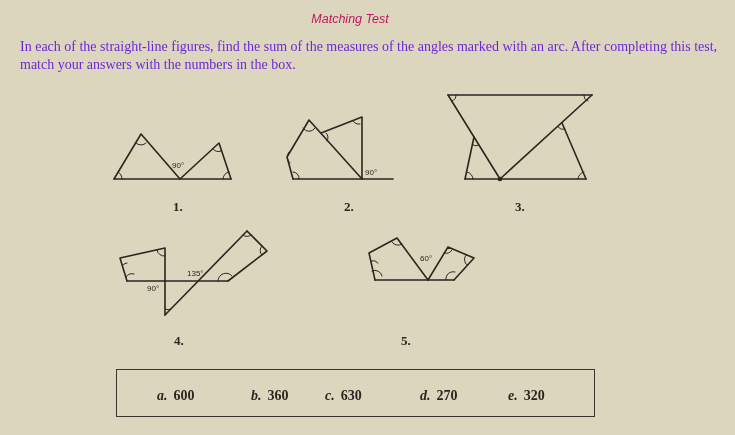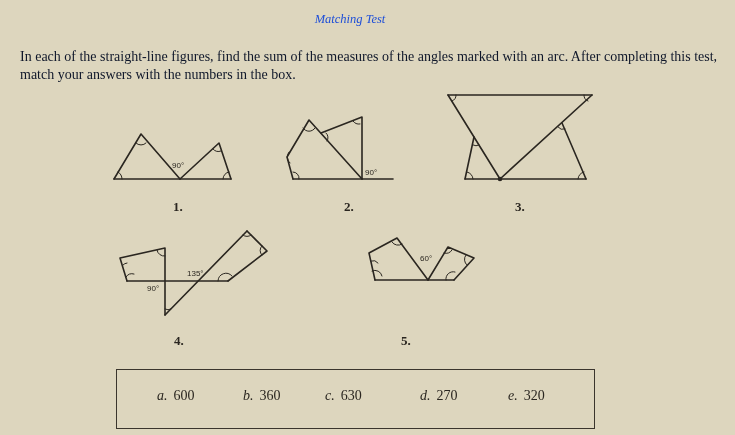--- a/index.html
+++ b/index.html
@@ -5,38 +5,38 @@
   html, body { margin: 0; padding: 0; }
   body {
     width: 735px; height: 435px; overflow: hidden;
     background: #ddd6be;
     position: relative;
     color: #2a2620;
   }
   .title {
     position: absolute; left: 0; width: 700px; top: 12px;
     text-align: center;
-    font-family: Liberation Serif, serif;
-    font-style: italic; font-size: 12.5px; color: #1d4ed8;
+    font-family: Liberation Sans, sans-serif;
+    font-style: italic; font-size: 12.5px; color: #be185d;
   }
   .instr {
-    position: absolute; left: 20px; top: 48px; width: 700px;
+    position: absolute; left: 20px; top: 38px; width: 700px;
     font-family: "Liberation Serif", serif;
-    font-size: 14px; line-height: 18px; color: #0f172a;
+    font-size: 14px; line-height: 18px; color: #6d28d9;
   }
   svg.figs { position: absolute; left: 0; top: 0; }
   .fig-label {
     position: absolute;
     font-family: "Liberation Serif", serif;
     font-weight: bold; font-size: 13px; color: #2a2620;
   }
   .answer-box {
     position: absolute; left: 116px; top: 369px;
-    width: 479px; height: 60px;
-    border: 1.5px solid #3a352d; box-sizing: border-box;
+    width: 479px; height: 48px;
+    border: 1.5px solid #3a352d; box-sizing: border-box; font-weight: bold;
   }
   .opt {
     position: absolute; top: 18px;
     font-family: "Liberation Serif", serif; font-size: 14px; color: #2a2620;
   }
   .opt .letter { font-style: italic; margin-right: 6px; }
 </style>
 </head>
 <body>
 
@@ -117,21 +117,21 @@
 <div class="fig-label" style="left:173px;top:199px">1.</div>
 <div class="fig-label" style="left:344px;top:199px">2.</div>
 <div class="fig-label" style="left:515px;top:199px">3.</div>
 <div class="fig-label" style="left:174px;top:333px">4.</div>
 <div class="fig-label" style="left:401px;top:333px">5.</div>
 
 <div class="answer-box">
   <div class="opt" style="left:40px">
     <span class="letter">a.</span><span>600</span>
   </div>
-  <div class="opt" style="left:126px">
+  <div class="opt" style="left:134px">
     <span class="letter">b.</span><span>360</span>
   </div>
   <div class="opt" style="left:208px">
     <span class="letter">c.</span><span>630</span>
   </div>
   <div class="opt" style="left:303px">
     <span class="letter">d.</span><span>270</span>
   </div>
   <div class="opt" style="left:391px">
     <span class="letter">e.</span><span>320</span>

